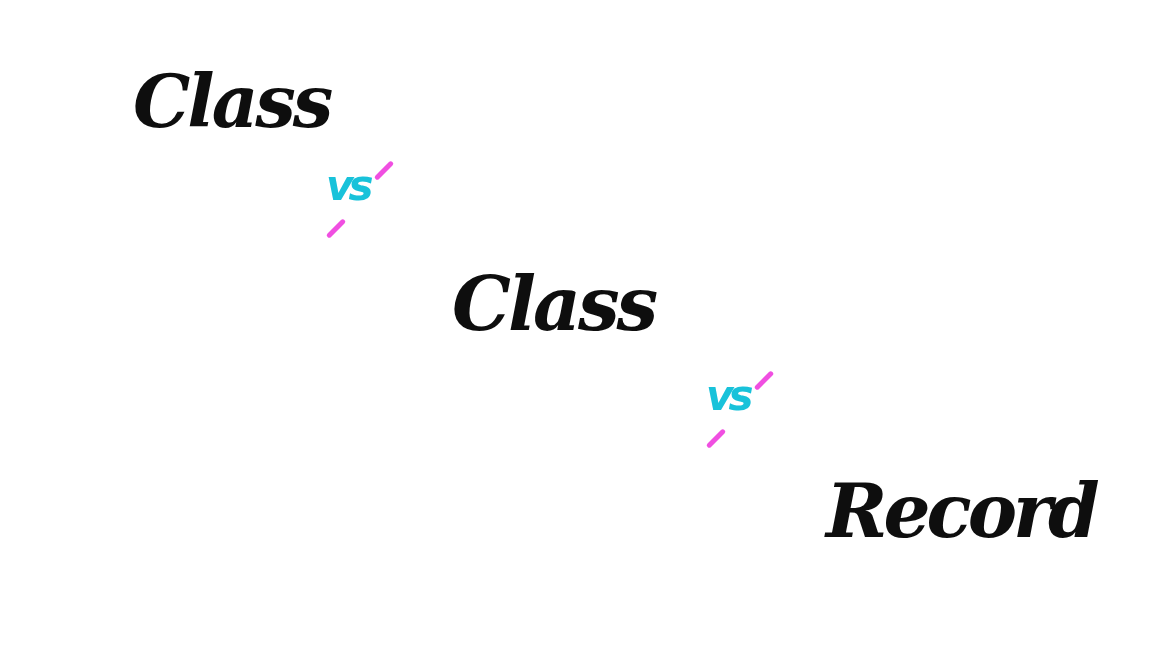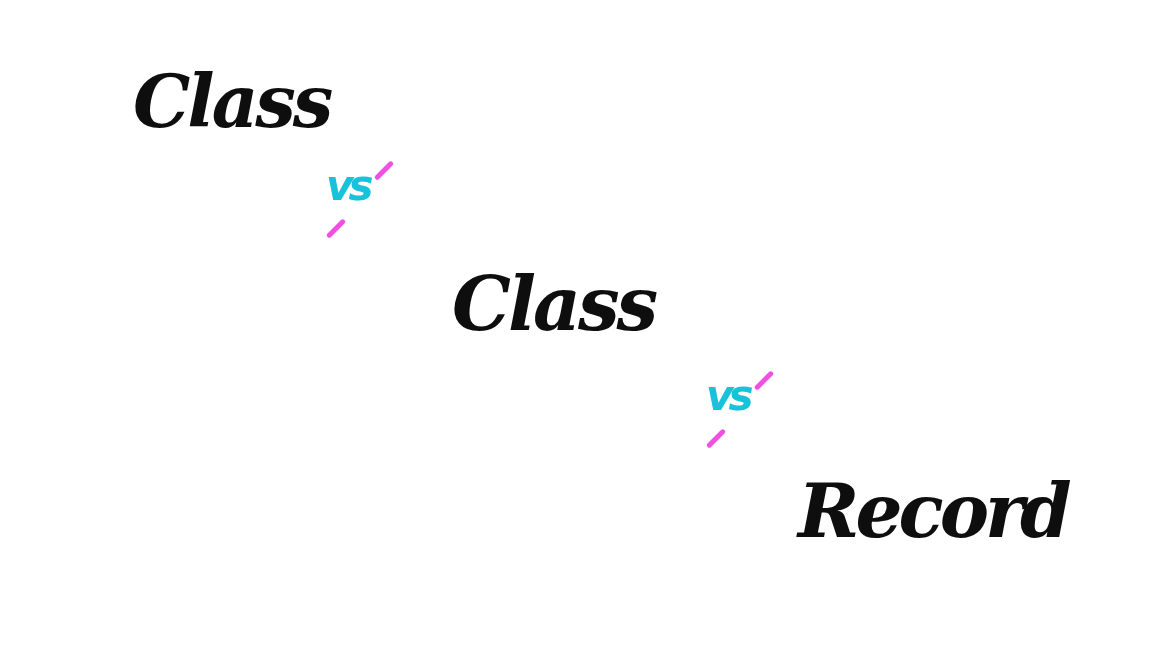--- a/index.html
+++ b/index.html
@@ -24,21 +24,21 @@
     font-family: "DejaVu Serif", serif;
     font-weight: 700;
     font-style: italic;
     color: var(--word-text, #0e0e0e);
     line-height: 1;
     letter-spacing: -3px;
     white-space: nowrap;
   }
   .word-class  { left: 133px; top: 66px;  font-size: 72px; }
   .word-struct { left: 452px; top: 267px; font-size: 74px; }
-  .word-record { left: 798px; top: 474px; font-size: 74px; letter-spacing: -4px; }
+  .word-record { left: 826px; top: 474px; font-size: 74px; letter-spacing: -4px; }
 
   
   .vs-group {
     position: absolute;
     width: 86px;
     height: 86px;
   }
   .vs-group-1 { left: 320px; top: 153px; }
   .vs-group-2 { left: 700px; top: 363px; }
 

